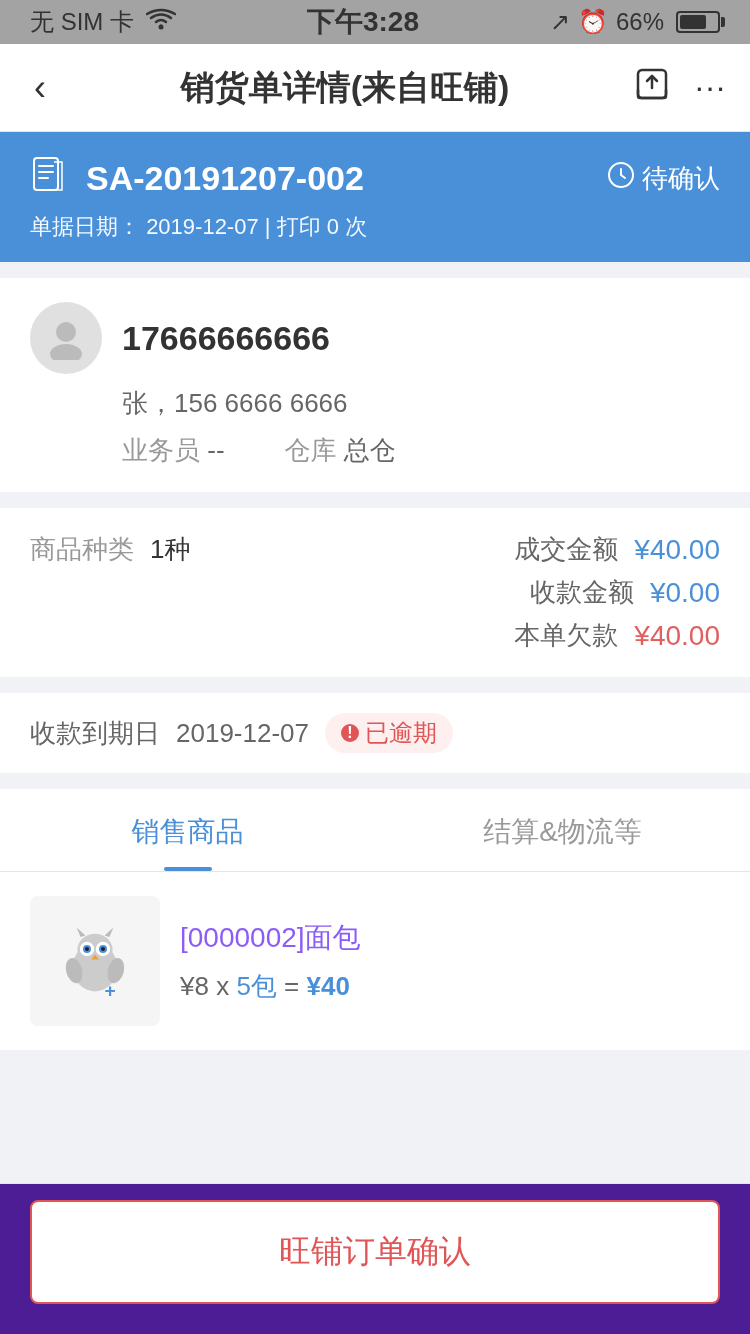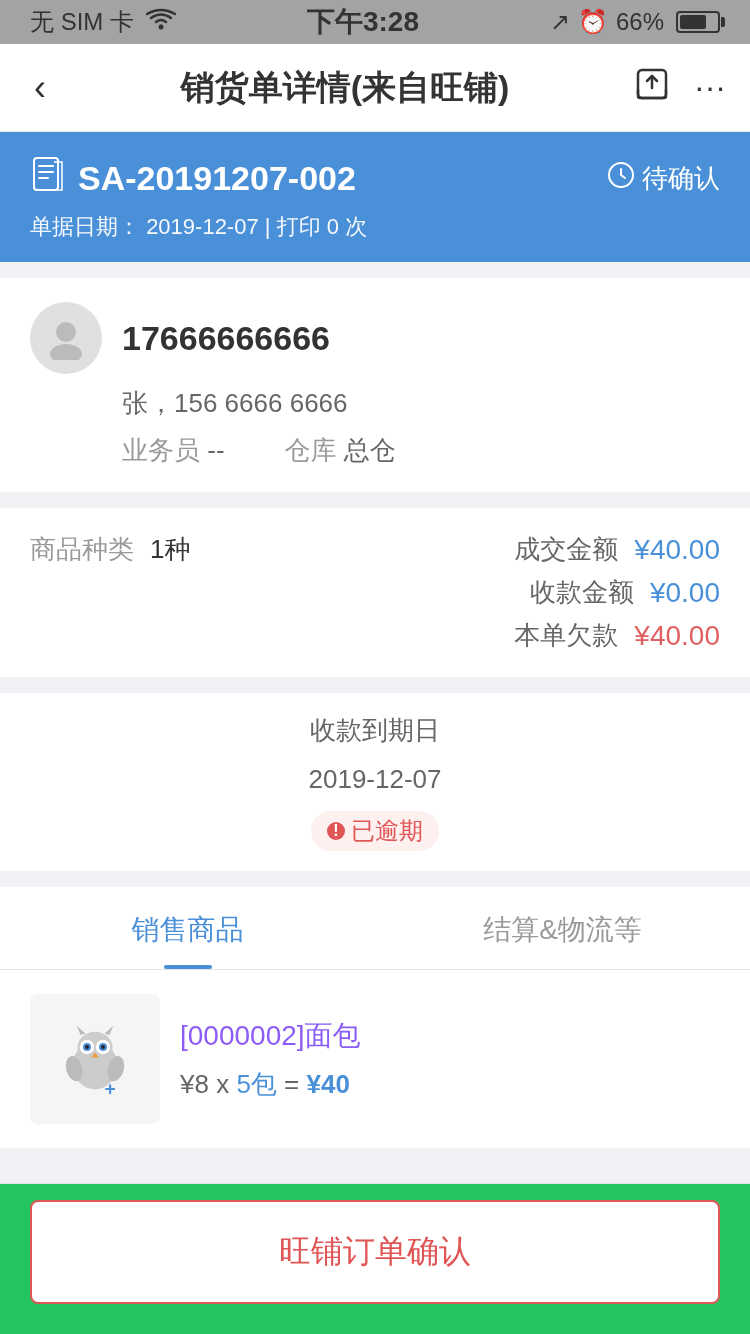--- a/index.html
+++ b/index.html
@@ -94,21 +94,21 @@
       display: flex;
       justify-content: space-between;
       align-items: center;
       margin-bottom: 12px;
     }
     .order-id {
       font-size: 34px;
       font-weight: 700;
       display: flex;
       align-items: center;
-      gap: 12px;
+      gap: 20px;
     }
     .order-status {
       display: flex;
       align-items: center;
       gap: 7px;
       font-size: 26px;
     }
     .order-meta {
       font-size: 22px;
       opacity: 0.95;
@@ -199,21 +199,20 @@
     
     .due-section {
       background: #fff;
       margin-top: 16px;
       padding: 20px 30px;
       display: flex;
       align-items: center;
       gap: 16px;
       font-size: 26px;
       color: #666;
-      flex-direction: column;
     }
     .overdue-badge {
       background: #fff0f0;
       color: #e05555;
       border-radius: 20px;
       padding: 4px 16px;
       font-size: 24px;
       display: flex;
       align-items: center;
       gap: 6px;
@@ -301,21 +300,21 @@
     .empty-area {
       background: #f0f2f5;
       height: 200px;
     }
 
     
     .bottom-bar {
       position: fixed;
       bottom: 0;
       width: 750px;
-      background: #22c55e;
+      background: #4c1d95;
       padding: 16px 30px 30px;
       border-top: 1px solid #e5e5e5;
     }
     .confirm-btn {
       width: 100%;
       padding: 28px 0;
       border: 2px solid #e05555;
       background: #fff;
       border-radius: 8px;
       font-size: 32px;

